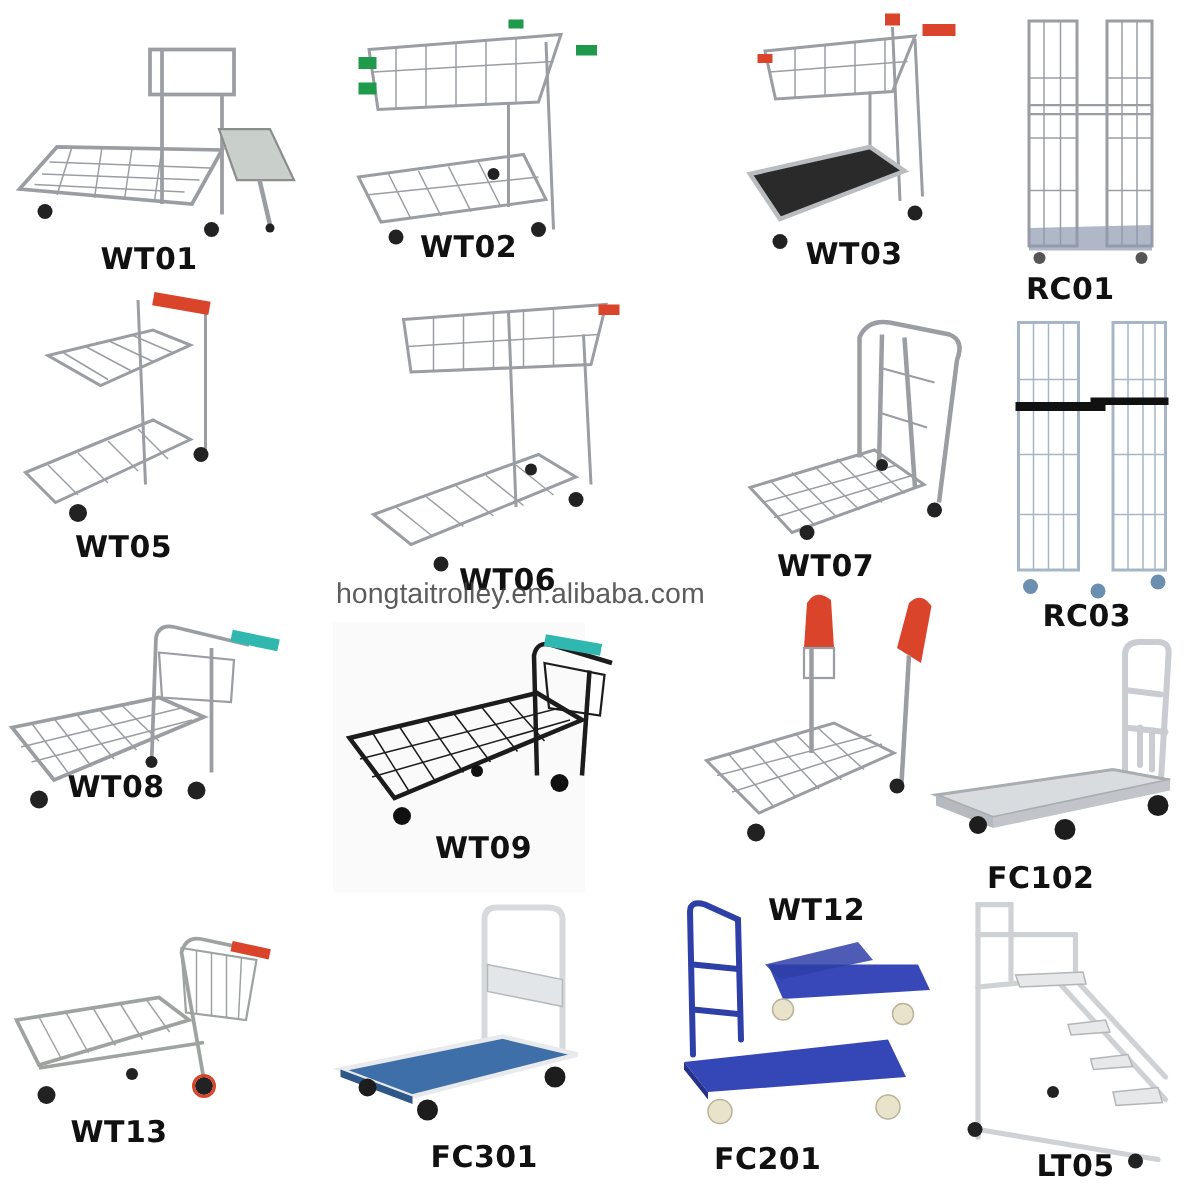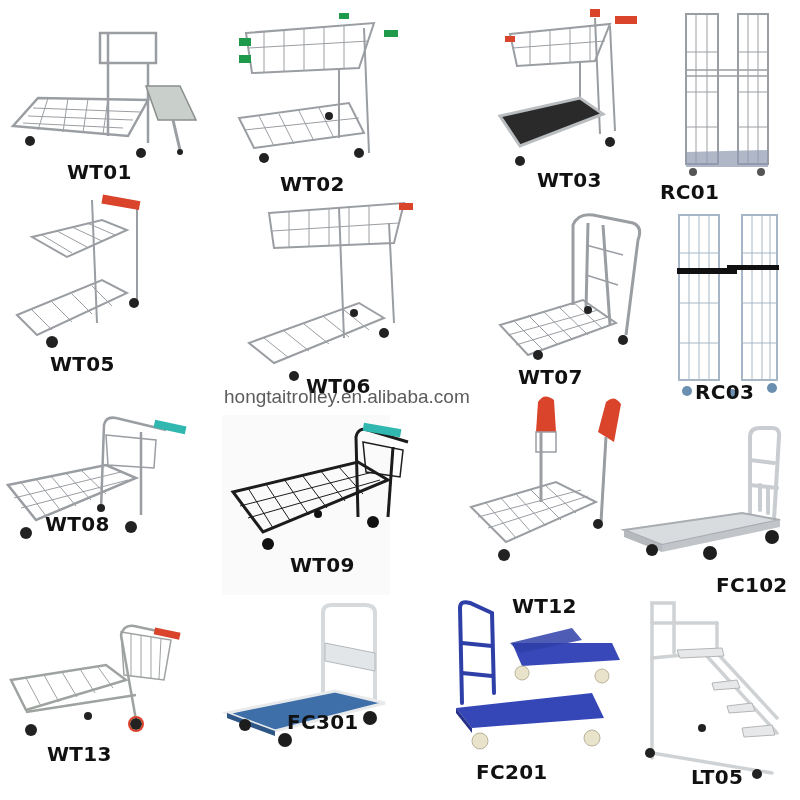--- a/index.html
+++ b/index.html
@@ -85,21 +85,21 @@
     <rect x="5" y="30" width="12" height="8" fill="#1f9a4a"></rect>
     <rect x="5" y="47" width="12" height="8" fill="#1f9a4a"></rect>
     <rect x="105" y="5" width="10" height="6" fill="#1f9a4a"></rect>
     <rect x="150" y="22" width="14" height="7" fill="#1f9a4a"></rect>
     <g fill="#222">
         <circle cx="30" cy="150" r="5"></circle>
         <circle cx="125" cy="145" r="5"></circle>
         <circle cx="95" cy="108" r="4"></circle>
       </g>
   </svg>
-  <div class="label" style="left:280px;top:172px">WT02</div>
+  <div class="label" style="left:280px;top:152px">WT02</div>
 </div>
 
 <div class="item">
   <svg class="art" style="left:495px;top:6px" width="155" height="162">
     <g stroke="#9a9ea3" stroke-width="2" fill="none">
       <polygon points="15,28 115,18 100,55 22,60"></polygon>
       <g stroke-width="1">
           <line x1="35" y1="26" x2="35" y2="59"></line>
           <line x1="55" y1="24" x2="55" y2="58"></line>
           <line x1="75" y1="22" x2="75" y2="57"></line>
@@ -112,21 +112,21 @@
     </g>
     <polygon points="5,110 85,92 108,108 25,140" fill="#2a2a2a" stroke="#b9bdc0" stroke-width="3"></polygon>
     <rect x="10" y="30" width="10" height="6" fill="#d9442b"></rect>
     <rect x="120" y="10" width="22" height="8" fill="#d9442b"></rect>
     <rect x="95" y="3" width="10" height="8" fill="#d9442b"></rect>
     <g fill="#222">
         <circle cx="25" cy="155" r="5"></circle>
         <circle cx="115" cy="136" r="5"></circle>
       </g>
   </svg>
-  <div class="label" style="left:537px;top:168px">WT03</div>
+  <div class="label" style="left:537px;top:157px">WT03</div>
 </div>
 
 <div class="item">
   <svg class="art" style="left:683px;top:12px" width="90" height="165">
     <g stroke="#9a9ea3" stroke-width="2" fill="none">
       <rect x="3" y="2" width="32" height="150"></rect>
       <rect x="55" y="2" width="30" height="150"></rect>
       <g stroke-width="1">
         <line x1="13" y1="2" x2="13" y2="152"></line>
           <line x1="24" y1="2" x2="24" y2="152"></line>
@@ -140,21 +140,21 @@
           <line x1="55" y1="115" x2="85" y2="115"></line>
       </g>
       <polygon points="3,58 85,58 85,64 3,64" stroke-width="1.5"></polygon>
     </g>
     <polygon points="3,140 85,138 85,155 3,155" fill="#8f9ab0" opacity="0.7"></polygon>
     <g fill="#555">
         <circle cx="10" cy="160" r="4"></circle>
         <circle cx="78" cy="160" r="4"></circle>
       </g>
   </svg>
-  <div class="label" style="left:660px;top:180px">RC01</div>
+  <div class="label" style="left:684px;top:180px">RC01</div>
 </div>
 
 <div class="item">
   <svg class="art" style="left:12px;top:195px" width="145" height="155">
     <g stroke="#9a9ea3" stroke-width="2" fill="none">
       <polygon points="20,42 90,25 115,35 55,62"></polygon>
       <g stroke-width="1">
           <line x1="30" y1="40" x2="60" y2="58"></line>
           <line x1="45" y1="36" x2="75" y2="52"></line>
           <line x1="60" y1="32" x2="90" y2="46"></line>
@@ -265,21 +265,21 @@
       </g>
     </g>
     <rect x="0" y="55" width="60" height="6" fill="#111"></rect>
     <rect x="50" y="52" width="52" height="5" fill="#111"></rect>
     <g fill="#6b8fb0">
         <circle cx="10" cy="178" r="5"></circle>
         <circle cx="55" cy="181" r="5"></circle>
         <circle cx="95" cy="175" r="5"></circle>
       </g>
   </svg>
-  <div class="label" style="left:695px;top:380px">RC03</div>
+  <div class="label" style="left:695px;top:398px">RC03</div>
 </div>
 
 <div class="watermark">hongtaitrolley.en.alibaba.com</div>
 
 <div class="panel-bg" style="left:222px;top:415px;width:168px;height:180px"></div>
 
 <div class="item">
   <svg class="art" style="left:6px;top:410px" width="185" height="135">
     <g stroke="#9a9ea3" stroke-width="2.5" fill="none">
       <path d="M95,100 L98,15 Q100,6 110,8 L160,20"></path>
@@ -374,21 +374,21 @@
     </g>
     <polygon points="2,105 120,88 158,95 40,120" fill="#d8dcdf" stroke="#a9adb1" stroke-width="2"></polygon>
     <polygon points="2,105 40,120 40,127 2,112" fill="#b6babe"></polygon>
     <polygon points="40,120 158,95 158,102 40,127" fill="#c1c5c9"></polygon>
     <g fill="#1d1d1d">
         <circle cx="30" cy="125" r="6"></circle>
         <circle cx="88" cy="128" r="7"></circle>
         <circle cx="150" cy="112" r="7"></circle>
       </g>
   </svg>
-  <div class="label" style="left:716px;top:573px">FC102</div>
+  <div class="label" style="left:658px;top:573px">FC102</div>
 </div>
 
 <div class="item">
   <svg class="art" style="left:6px;top:620px" width="175" height="120">
     <g stroke="#9ea3a0" stroke-width="2.5" fill="none">
       <path d="M130,100 L115,15 Q118,4 128,6 L170,15"></path>
       <polygon points="115,12 165,20 158,60 118,55" stroke-width="1.5"></polygon>
       <g stroke-width="1">
           <line x1="125" y1="14" x2="125" y2="56"></line>
           <line x1="135" y1="15" x2="135" y2="57"></line>
@@ -423,21 +423,21 @@
     </g>
     <polygon points="100,40 150,50 150,68 100,58" fill="#e3e6e8" stroke="#b5b9bc" stroke-width="1"></polygon>
     <polygon points="2,110 110,88 160,100 50,128" fill="#3f6fa8" stroke="#e8eaec" stroke-width="3"></polygon>
     <polygon points="2,110 50,128 50,133 2,115" fill="#2e5686"></polygon>
     <g fill="#1d1d1d">
         <circle cx="20" cy="122" r="6"></circle>
         <circle cx="60" cy="137" r="7"></circle>
         <circle cx="145" cy="115" r="7"></circle>
       </g>
   </svg>
-  <div class="label" style="left:287px;top:710px">FC301</div>
+  <div class="label" style="left:287px;top:759px">FC301</div>
 </div>
 
 <div class="item">
   <svg class="art" style="left:452px;top:598px" width="170" height="155">
     <g stroke="#2f3fa8" stroke-width="4" fill="none" stroke-linecap="round">
       <path d="M10,105 L8,10 Q8,2 18,5 L40,15 L42,95"></path>
       <line x1="10" y1="45" x2="40" y2="48"></line>
       <line x1="10" y1="75" x2="40" y2="78"></line>
     </g>
     <polygon points="60,45 160,45 168,62 70,68" fill="#3848b8"></polygon>

